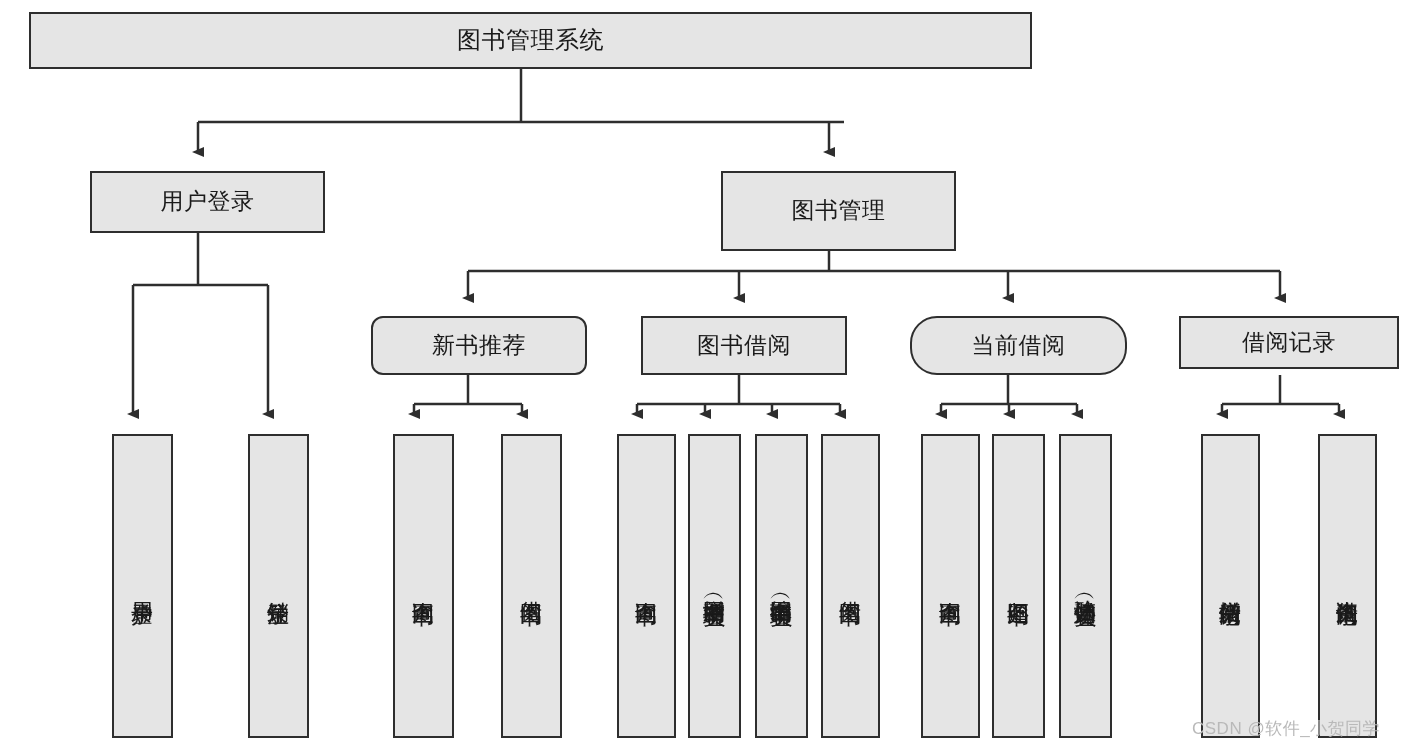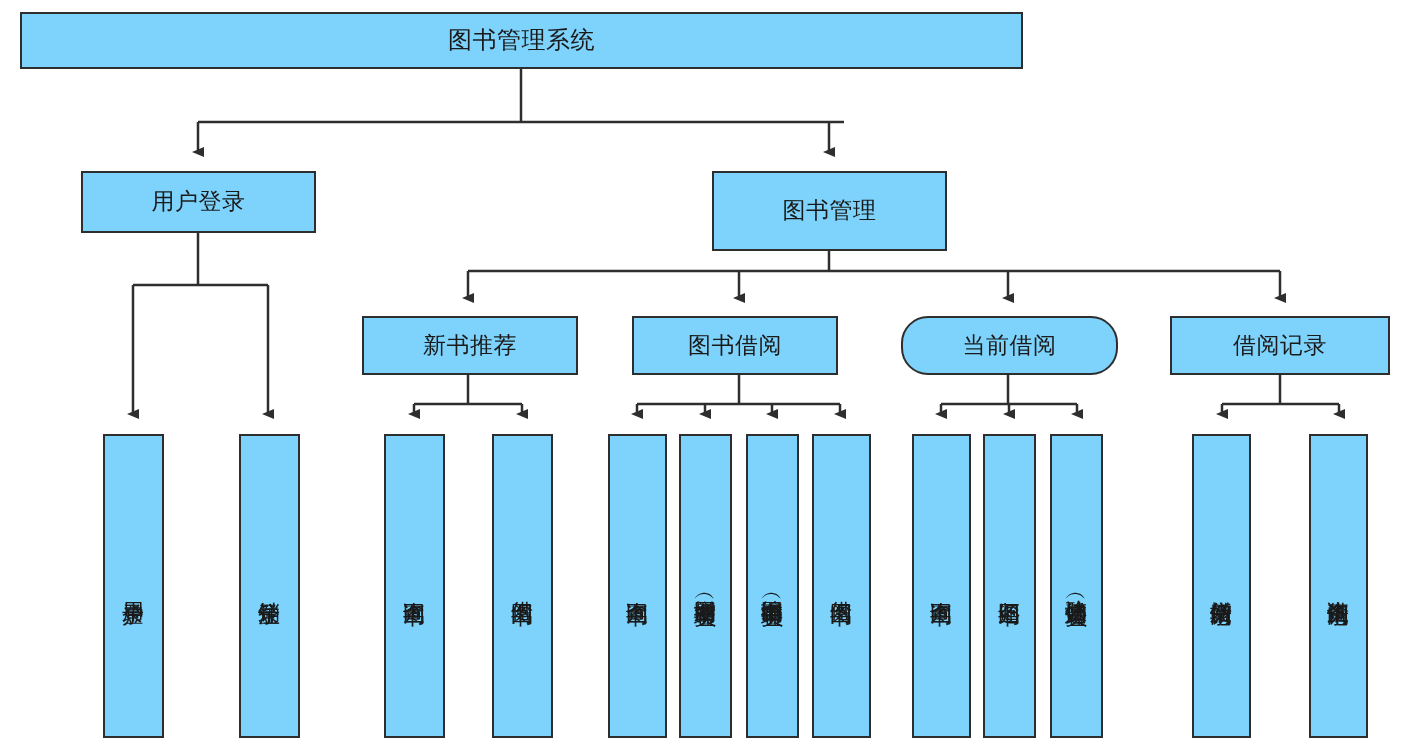--- a/index.html
+++ b/index.html
@@ -22,25 +22,26 @@
     left: 0;
     top: 0;
     width: 1405px;
     height: 747px;
     pointer-events: none;
   }
   .node {
     position: absolute;
     box-sizing: border-box;
     border: 2.5px solid #2e2e2e;
-    background: #7dd3fc;
+    background: #e5e5e5;
     display: flex;
     align-items: center;
     justify-content: center;
     color: #1a1a1a;
+    margin-left: 9px;
   }
   .node .label {
     display: block;
     text-align: center;
     line-height: 1.18;
     white-space: pre;
   }
   
   .node.horiz .label {
     font-size: 23px;
@@ -131,33 +132,33 @@
   </div>
 
   <div class="node horiz" style="left:81px; top:171px; width:235px; height:62px;">
     <span class="label">用户登录</span>
   </div>
 
   <div class="node horiz" style="left:712px; top:171px; width:235px; height:80px;">
     <span class="label">图书管理</span>
   </div>
 
-  <div class="node horiz" style="left:362px; top:316px; width:216px; height:59px;">
+  <div class="node horiz" style="left:362px; top:316px; width:216px; height:59px;border-radius:12px;">
     <span class="label">新书推荐</span>
   </div>
 
   <div class="node horiz" style="left:632px; top:316px; width:206px; height:59px;">
     <span class="label">图书借阅</span>
   </div>
 
   <div class="node horiz" style="left:901px; top:316px; width:217px; height:59px;border-radius:27px;">
     <span class="label">当前借阅</span>
   </div>
 
-  <div class="node horiz" style="left:1170px; top:316px; width:220px; height:59px;">
+  <div class="node horiz" style="left:1170px; top:316px; width:220px; height:53px;">
     <span class="label">借阅记录</span>
   </div>
 
   <div class="node vert" style="left:103px; top:434px; width:61px; height:304px;">
     <span class="label">用户登录</span>
   </div>
 
   <div class="node vert" style="left:239px; top:434px; width:61px; height:304px;">
     <span class="label">注销登录</span>
   </div>
@@ -199,14 +200,15 @@
   </div>
 
   <div class="node vert" style="left:1192px; top:434px; width:59px; height:304px;">
     <span class="label">新增借阅记录</span>
   </div>
 
   <div class="node vert" style="left:1309px; top:434px; width:59px; height:304px;">
     <span class="label">查询借阅记录</span>
   </div>
 
+  <div class="watermark" style="left:1192px; top:717px;">CSDN @软件_小贺同学</div>
 
 </div>
 
 </body></html>

